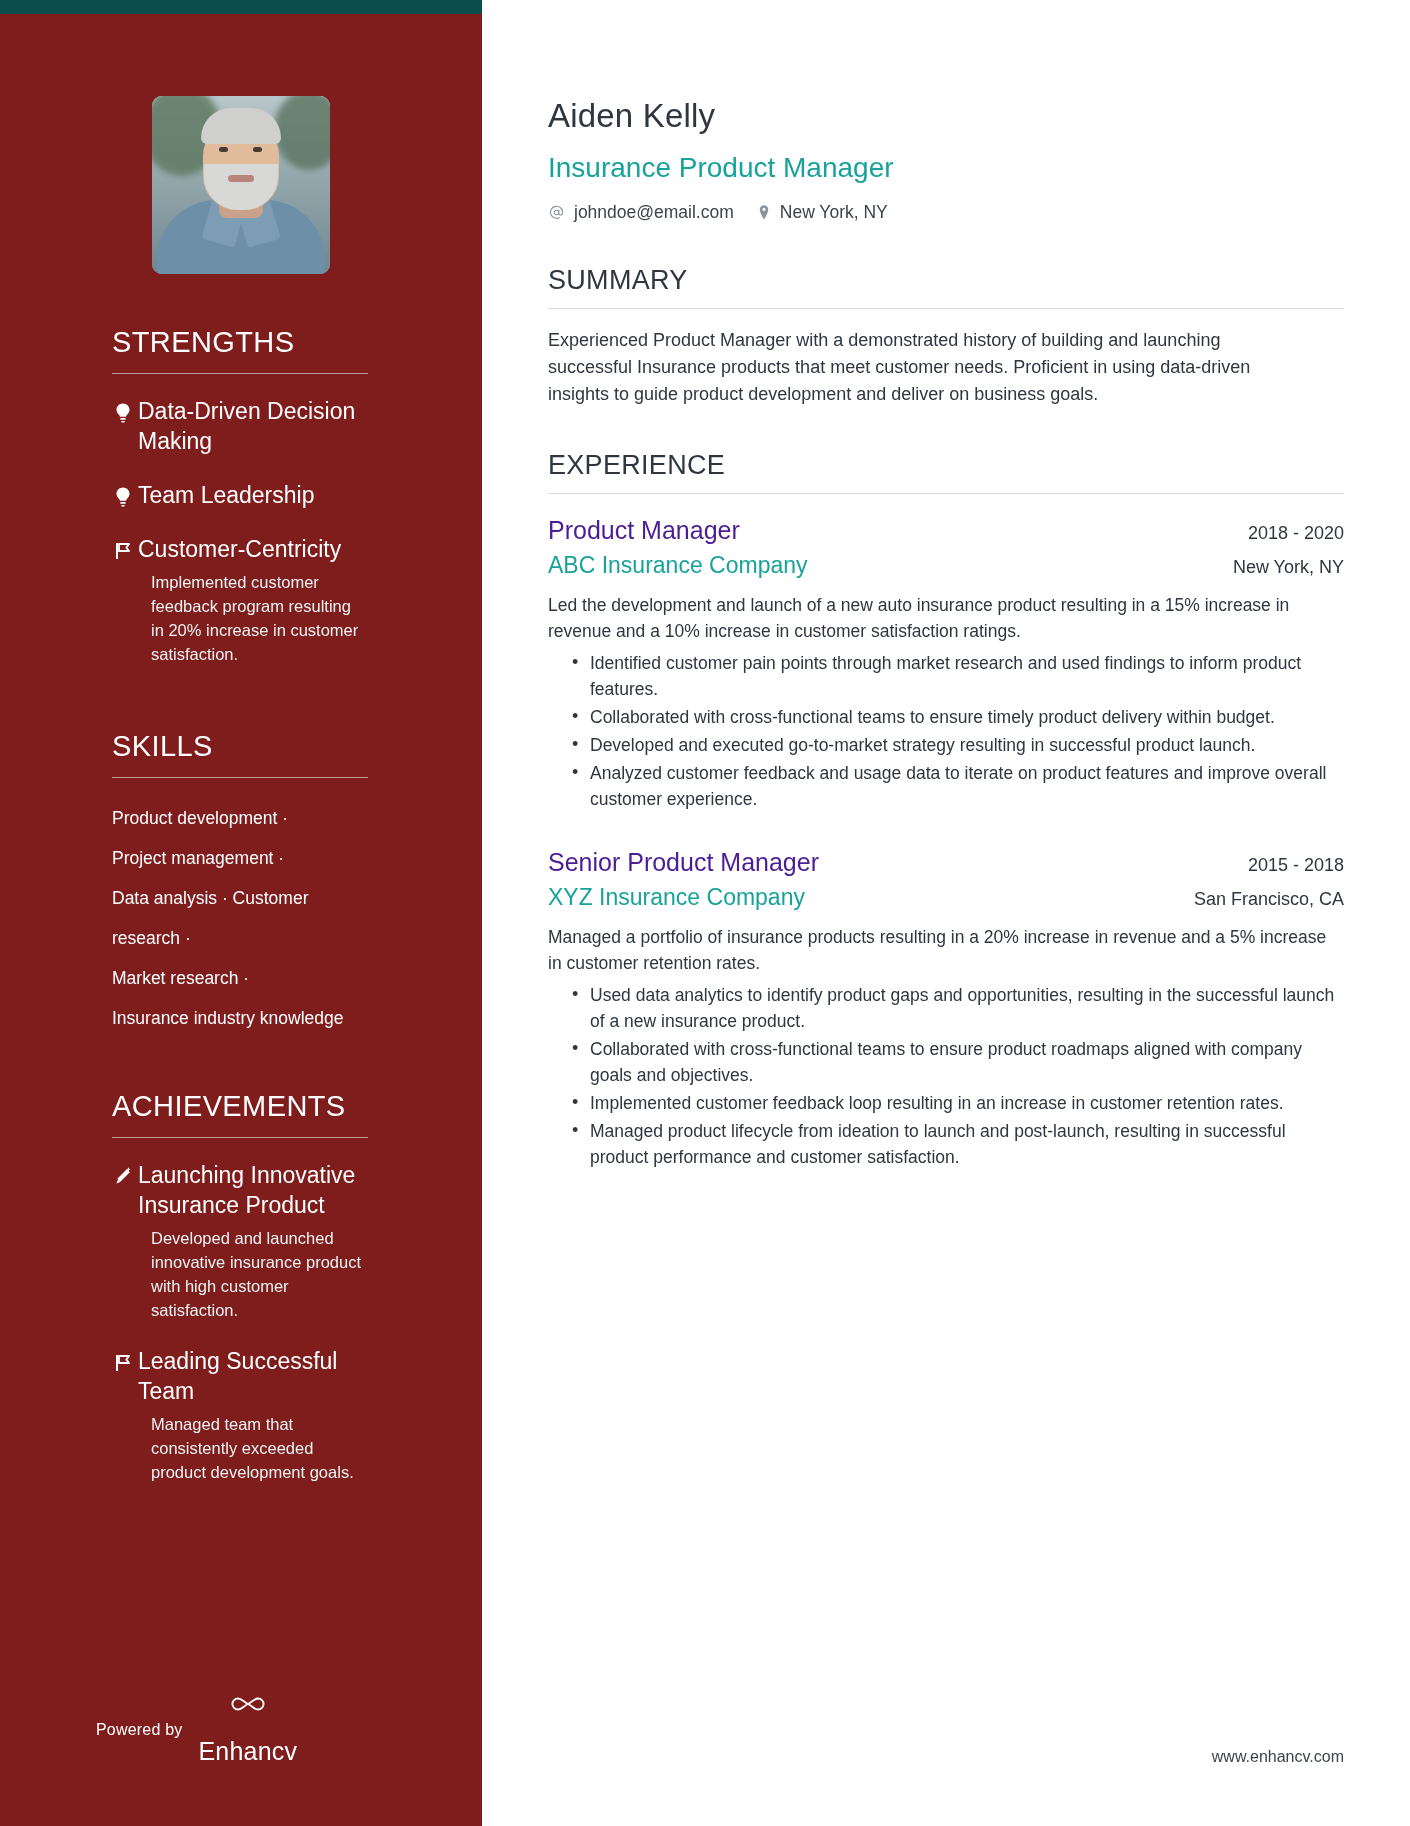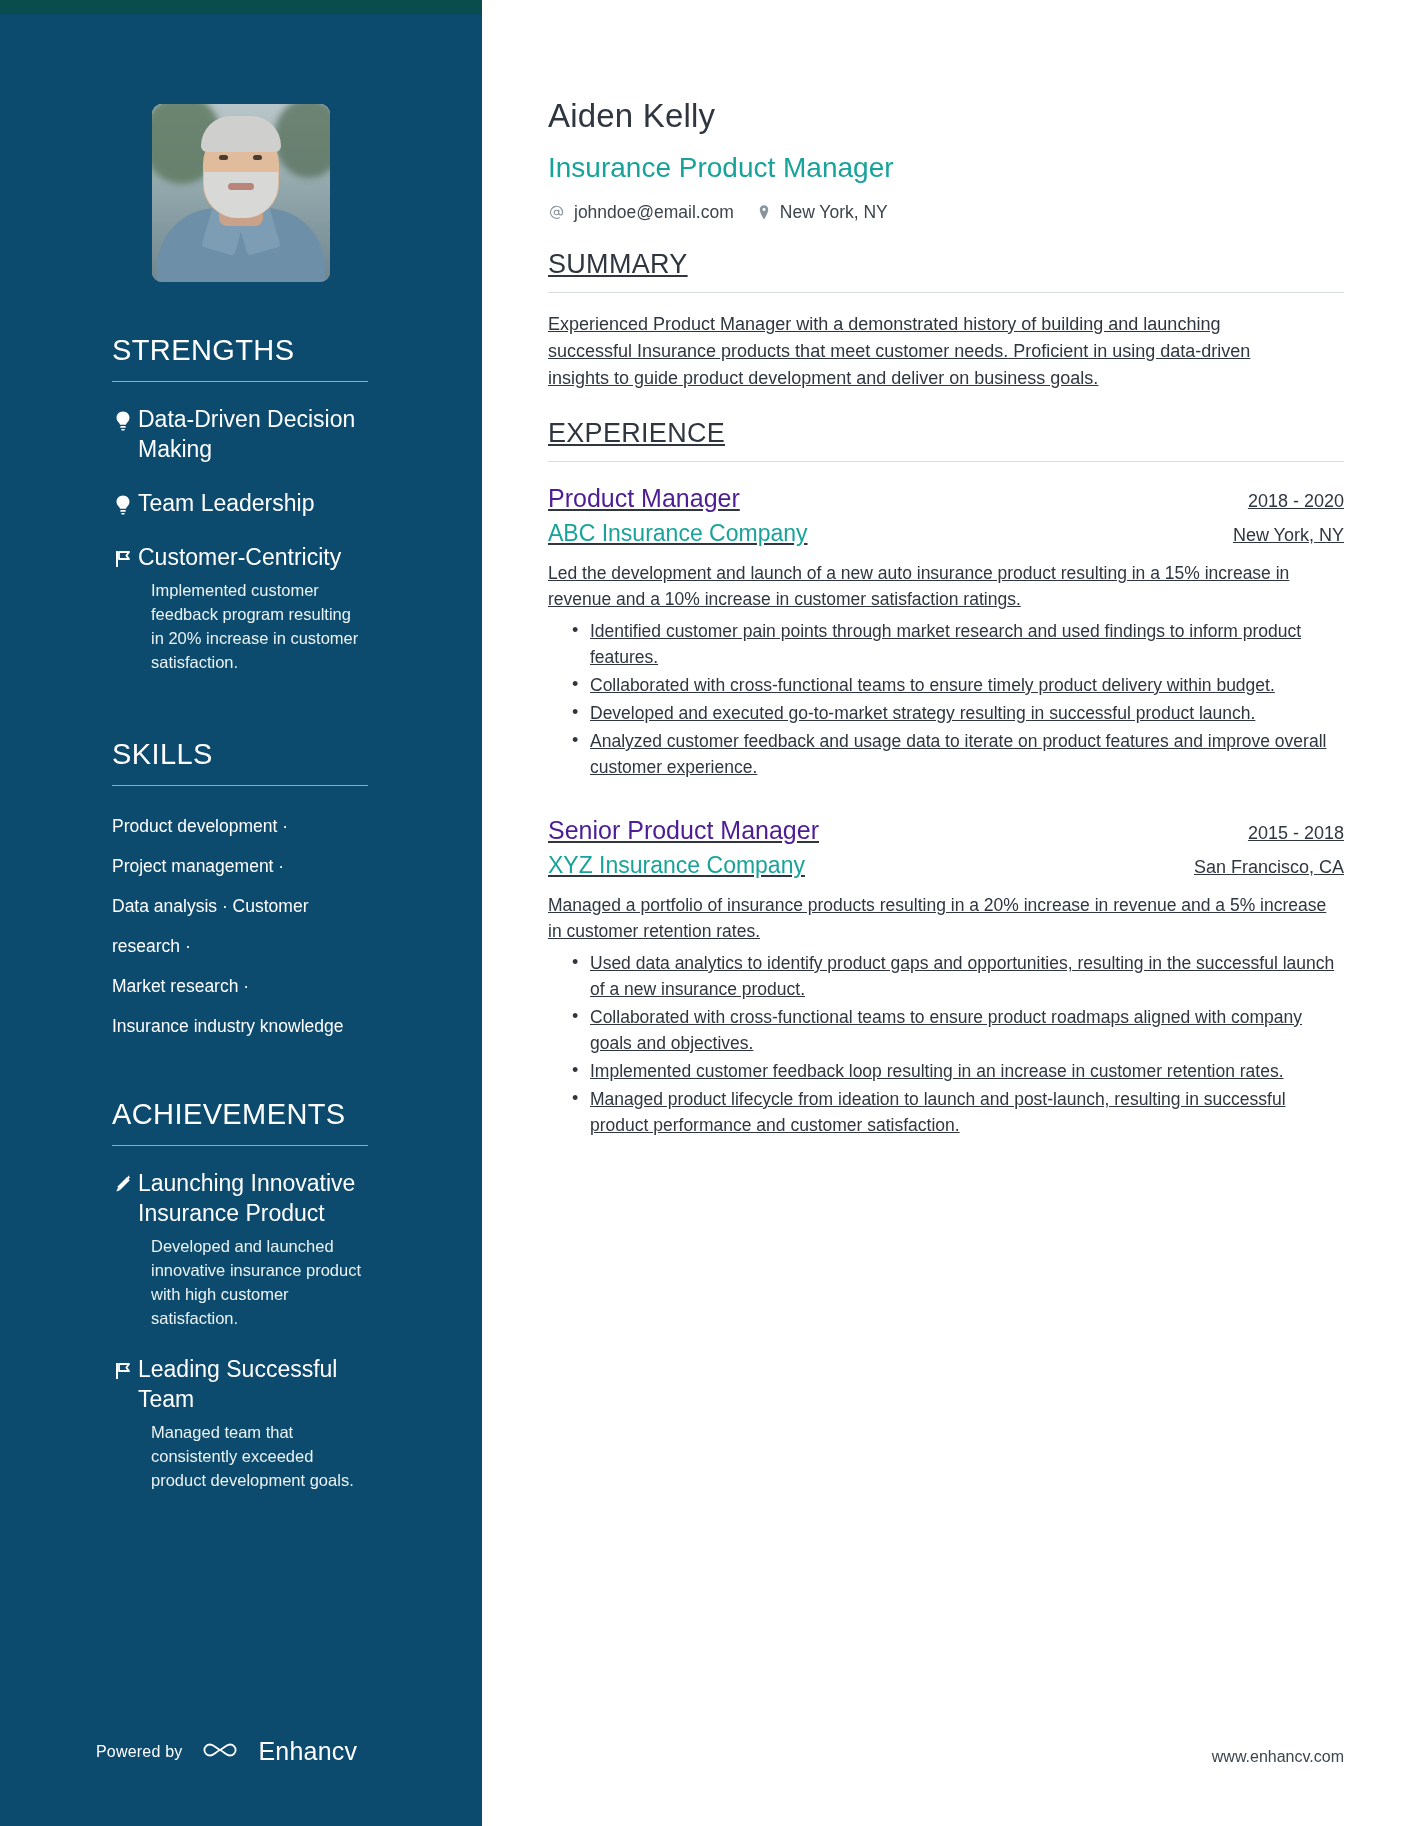--- a/index.html
+++ b/index.html
@@ -16,24 +16,24 @@
     position: relative;
     width: 1410px;
     height: 1826px;
     display: flex;
     background: #ffffff;
   }
   
   .sidebar {
     width: 482px;
     min-width: 482px;
-    background: #0c4a6e;
+    background: #7f1d1d;
     color: #ffffff;
     position: relative;
-    padding: 8px 0 0 0;
+    padding: 0 0 0 0;
   }
   .sidebar-topbar {
     position: absolute;
     top: 0; left: 0;
     width: 482px;
     height: 14px;
     background: #0a4d4d;
   }
   .photo-wrap {
     margin: 96px auto 0 auto;
@@ -120,21 +120,21 @@
   .powered {
     position: absolute;
     left: 96px;
     bottom: 60px;
     display: flex;
     align-items: center;
     gap: 16px;
     color: #ffffff;
   }
   .powered-text { font-size: 16px; letter-spacing:.2px; }
-  .brand { display:flex; align-items:center; gap:18px; }
+  .brand { display:flex; align-items:center; gap:18px;flex-direction:column; }
   .brand-name { font-size: 25px; letter-spacing: .2px; }
 
   
   .main {
     flex: 1;
     padding: 86px 66px 0 66px;
     position: relative;
   }
   .name {
     font-size: 33px;
@@ -155,21 +155,21 @@
     display: flex;
     align-items: center;
     gap: 23px;
     margin-top: 16px;
     font-size: 17.5px;
     color: #3c444c;
   }
   .contact-item { display: flex; align-items: center; gap: 9px; }
   .contact-ico { color: #8a949c; display:flex; align-items:center; }
 
-  .sec { margin-top: 26px; text-decoration: underline; }
+  .sec { margin-top: 42px; }
   .sec-title {
     font-size: 27px;
     font-weight: 400;
     color: #2f3640;
     letter-spacing: .3px;
     margin: 0 0 12px 0;
   }
   .sec-rule { height: 1px; background: #d7dcdf; margin-bottom: 18px; }
   .summary-text {
     font-size: 18px;

